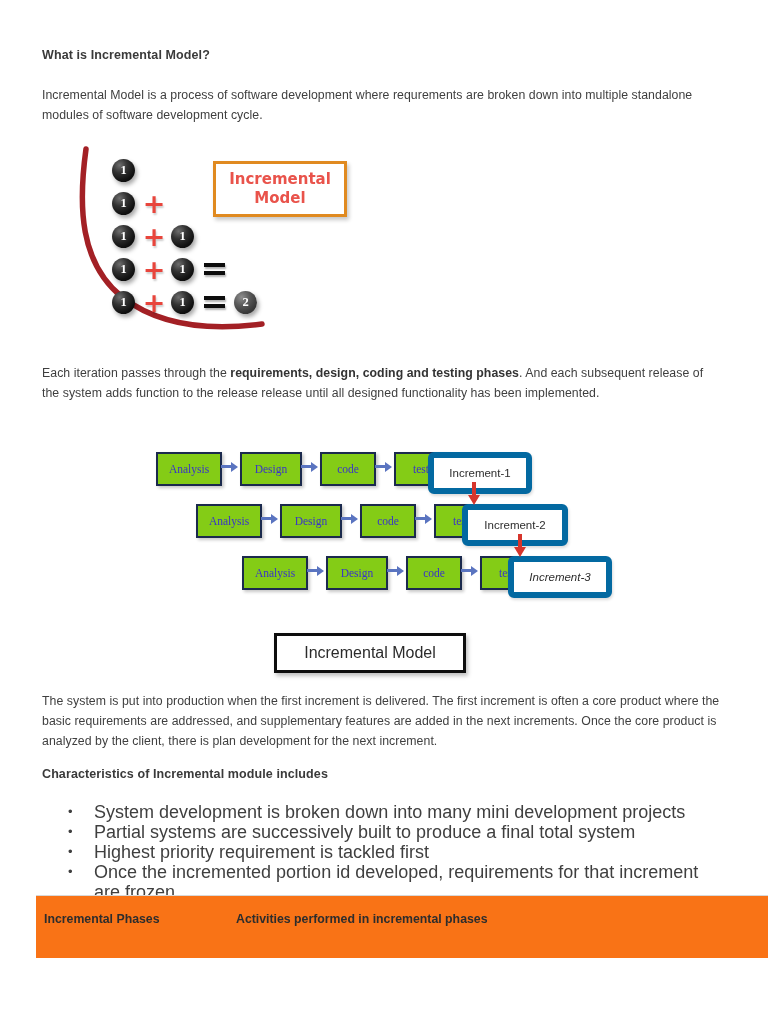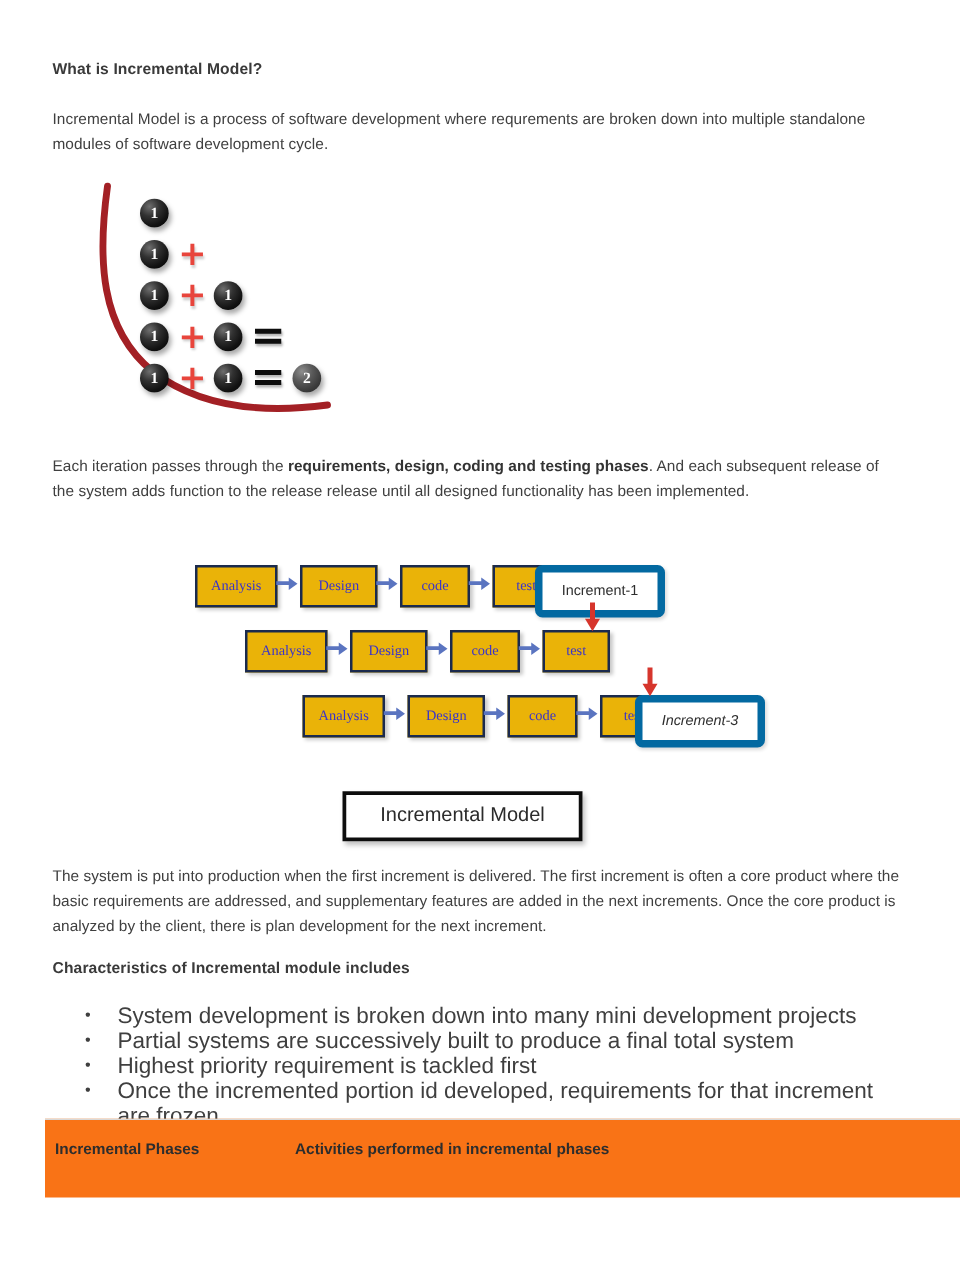--- a/index.html
+++ b/index.html
@@ -169,21 +169,21 @@
     top: 444px;
     width: 460px;
     height: 150px;
   }
   .flow-row { position: absolute; height: 34px; }
   .pbox {
     position: absolute;
     top: 0;
     height: 30px;
     border: 2.5px solid #1b2a4d;
-    background: #eab308;
+    background: #84cc16;
     box-shadow: 2px 2px 3px rgba(0,0,0,0.22);
     color: #3a34c9;
     font-size: 11.5px;
     font-family: "Liberation Serif", serif;
     display: flex;
     align-items: center;
     justify-content: center;
   }
   .farrow {
     position: absolute;
@@ -275,20 +275,24 @@
   <div class="heading" style="top:48px;">What is Incremental Model?</div>
 
   <div class="para" style="top:85px;">Incremental Model is a process of software development where requrements are broken down into multiple standalone modules of software development cycle.</div>
 
   <div id="graphic-one">
 
     <svg class="arc" viewBox="0 0 260 190">
       <path id="arc-path" d="M 12 4 C 4 62, 6 118, 48 152 C 92 186, 150 184, 188 179" fill="none" stroke="#a32025" stroke-width="5.5" stroke-linecap="round"></path>
     </svg>
 
+    <div id="inc-model-badge">
+      <span>Incremental</span>
+      <span>Model</span>
+    </div>
 
     <div id="sphere-rows">
         <div class="srow" style="top: 12px;">
           <div class="sphere">1</div>
         </div>
         <div class="srow" style="top: 45px;">
           <div class="sphere">1</div>
           <div class="plus">+</div>
         </div>
         <div class="srow" style="top: 78px;">
@@ -332,20 +336,21 @@
         <div class="incbox" style="left: 278px; width: 92px; top: 0px;">Increment-1</div>
       </div>
       <div class="flow-row" style="top: 60px; left: 0px; width: 460px;">
         <div class="pbox" style="left: 46px; width: 62px;">Analysis</div>
         <div class="farrow" style="left: 111px; width: 11px;"></div>
         <div class="pbox" style="left: 130px; width: 58px;">Design</div>
         <div class="farrow" style="left: 191px; width: 11px;"></div>
         <div class="pbox" style="left: 210px; width: 52px;">code</div>
         <div class="farrow" style="left: 265px; width: 11px;"></div>
         <div class="pbox" style="left: 284px; width: 50px;">test</div>
+        <div class="incbox" style="left: 312px; width: 94px; top: 0px;">Increment-2</div>
       </div>
       <div class="flow-row" style="top: 112px; left: 0px; width: 460px;">
         <div class="pbox" style="left: 92px; width: 62px;">Analysis</div>
         <div class="farrow" style="left: 157px; width: 11px;"></div>
         <div class="pbox" style="left: 176px; width: 58px;">Design</div>
         <div class="farrow" style="left: 237px; width: 11px;"></div>
         <div class="pbox" style="left: 256px; width: 52px;">code</div>
         <div class="farrow" style="left: 311px; width: 11px;"></div>
         <div class="pbox" style="left: 330px; width: 50px;">test</div>
         <div class="incbox" style="left: 358px; width: 92px; top: 0px; font-style: italic;">Increment-3</div>

